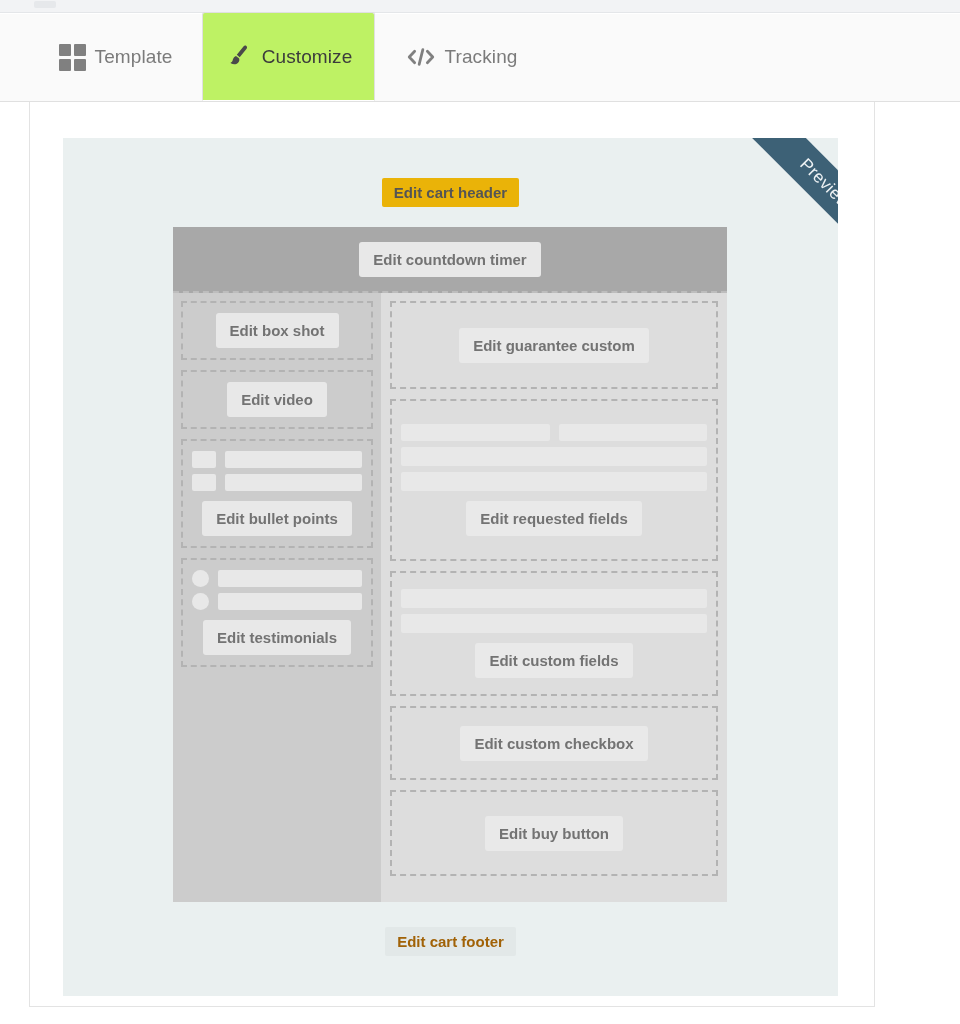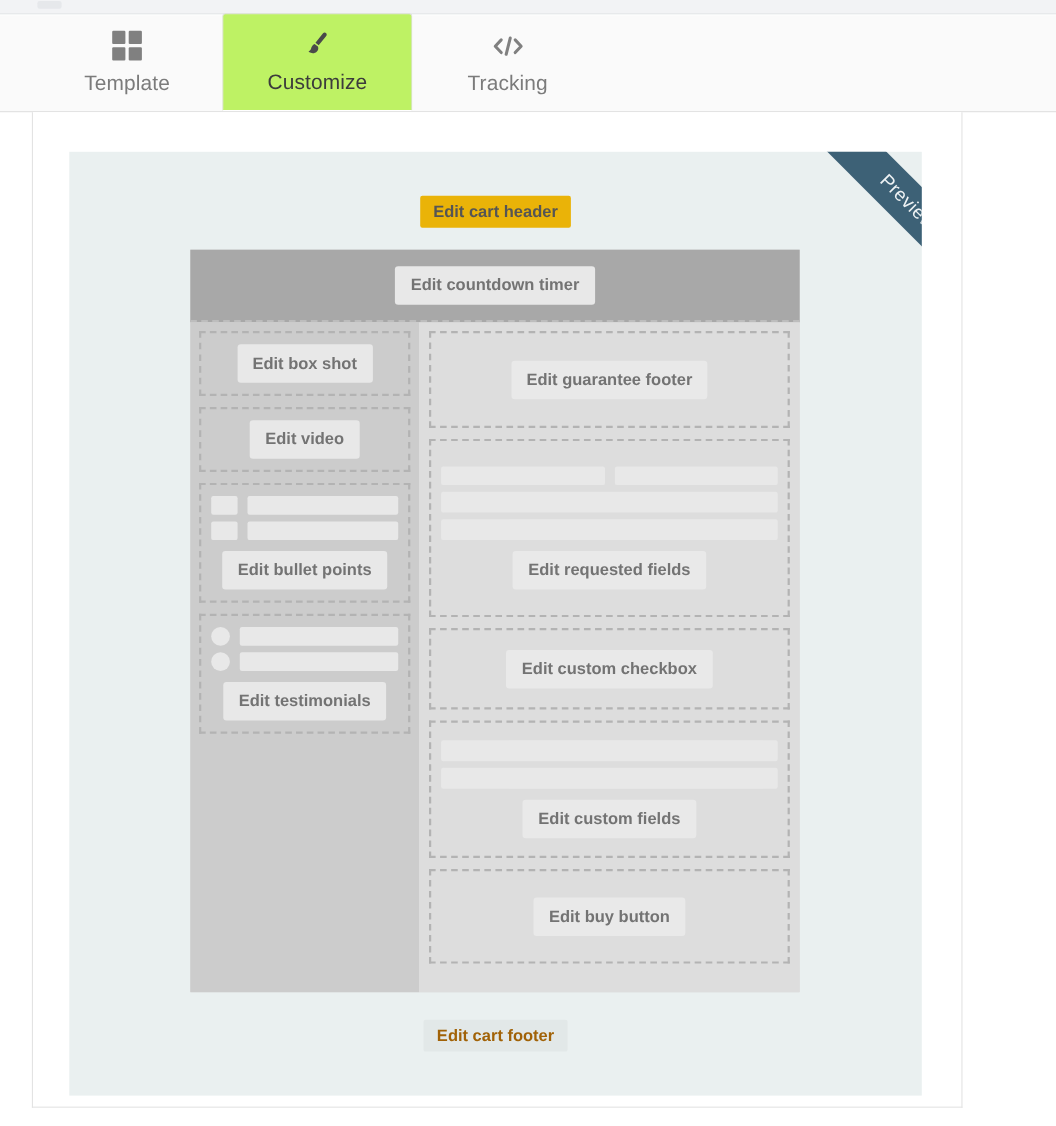--- a/index.html
+++ b/index.html
@@ -35,21 +35,20 @@
     width: 960px; height: 88px;
     background: #fafafa;
     border-bottom: 1px solid #e0e0e0;
     display: flex;
     align-items: flex-end;
   }
   .tab {
     width: 173px;
     height: 88px;
     display: flex;
-    flex-direction: column;
     align-items: center;
     justify-content: center;
     gap: 9px;
     cursor: pointer;
     position: relative;
     background: transparent;
     border: none;
   }
   .tab.first { margin-left: 29px; }
   .tab.active {
@@ -313,47 +312,47 @@
               </div>
             </div>
             <button class="edit-btn">Edit testimonials</button>
           </div>
 
         </div>
 
         <div class="col-right">
 
           <div class="widget" style="height:88px">
-            <button class="edit-btn dark">Edit guarantee footer</button>
+            <button class="edit-btn dark">Edit guarantee custom</button>
           </div>
 
           <div class="widget" style="height:162px">
             <div class="stack">
               <div class="row-split">
                 <span class="bar"></span>
                 <span class="bar"></span>
               </div>
               <span class="bar tall"></span>
               <span class="bar tall"></span>
             </div>
             <button class="edit-btn dark">Edit requested fields</button>
-          </div>
-
-          <div class="widget" style="height:74px">
-            <button class="edit-btn dark">Edit custom checkbox</button>
           </div>
 
           <div class="widget" style="height:125px">
             <div class="stack">
               <span class="bar tall"></span>
               <span class="bar tall"></span>
             </div>
             <button class="edit-btn dark">Edit custom fields</button>
           </div>
 
+          <div class="widget" style="height:74px">
+            <button class="edit-btn dark">Edit custom checkbox</button>
+          </div>
+
           <div class="widget" style="height:86px">
             <button class="edit-btn dark">Edit buy button</button>
           </div>
 
         </div>
       </div>
     </div>
 
     <div class="cart-footer">
       <span>Edit cart footer</span>

